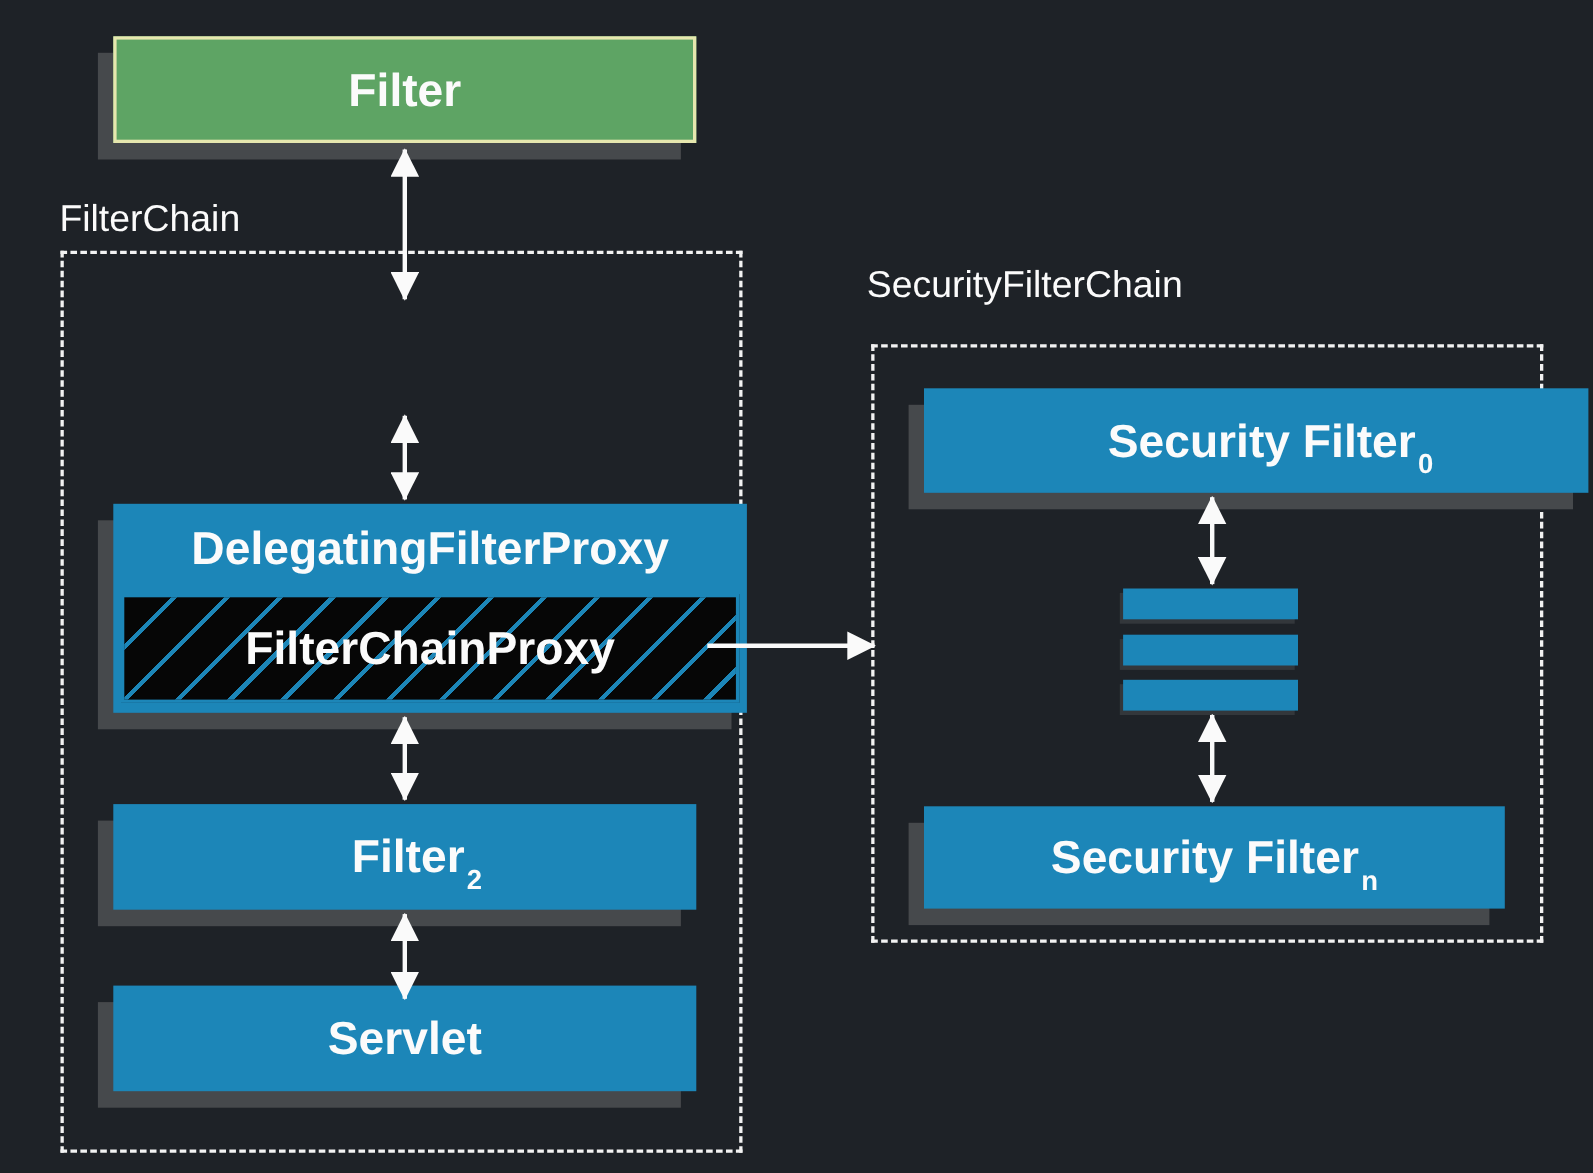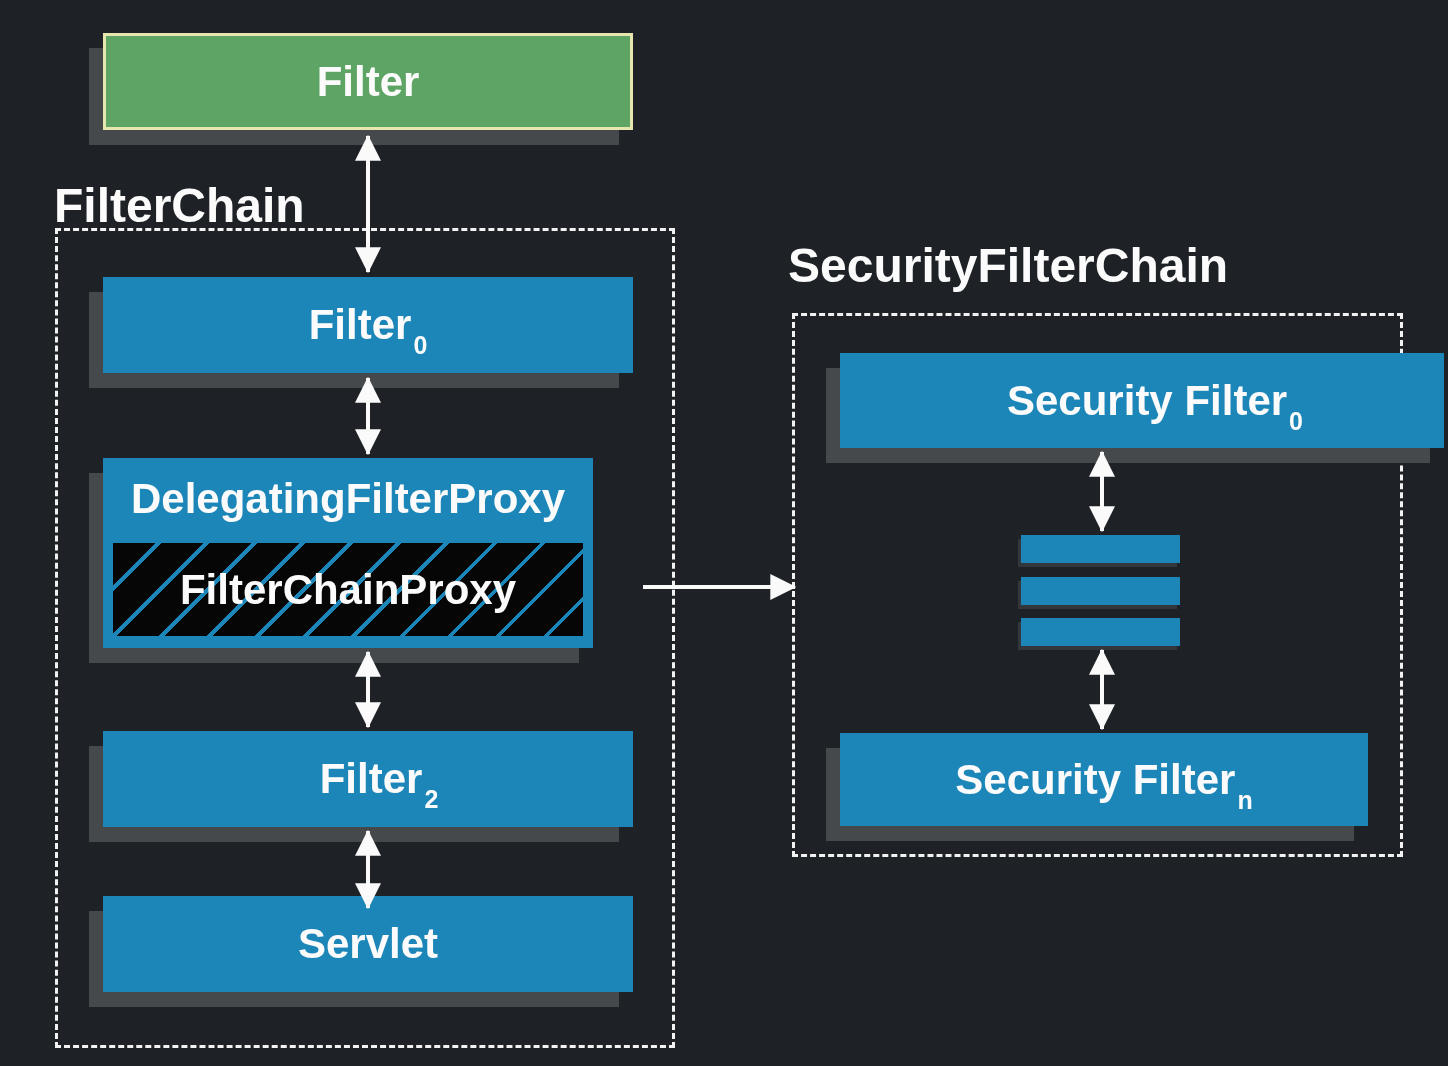--- a/index.html
+++ b/index.html
@@ -28,21 +28,21 @@
   .lbl{
     color: var(--text, #fbfbfb);
     font-size:42px;font-weight:bold;line-height:1;white-space:nowrap;
   }
   .sub{
     font-size:25px;font-weight:bold;
     position:relative;top:15px;margin-left:2px;
   }
   .group-label{
     position:absolute;color:var(--text,#fbfbfb);
-    font-size:48px;font-weight:bold;line-height:1;white-space:nowrap;
+    font-size:34px;font-weight:normal;line-height:1;white-space:nowrap;
   }
   .dashed{
     position:absolute;box-sizing:border-box;
     border:3px dashed var(--dash,#f2f2f2);
   }
   .dfp{
     flex-direction:column;justify-content:flex-start;
   }
   .dfp-title{
     height:82px;display:flex;align-items:center;justify-content:center;
@@ -72,25 +72,22 @@
 
 <div class="canvas">
 
   <div class="box client" style="left:103px;top:33px;width:530px;height:97px;">
     <span class="lbl">Filter</span>
   </div>
 
   <div class="group-label" style="left:54px;top:182px;">FilterChain</div>
   <div class="dashed" style="left:55px;top:228px;width:620px;height:820px;"></div>
 
-  <div class="box blue" style="left:103px;top:277px;width:530px;height:96px;">
-    <span class="lbl"><span>Filter</span><span class="sub">0</span></span>
-  </div>
 
-  <div class="box blue dfp" style="left:103px;top:458px;width:490px;height:190px;">
+  <div class="box blue dfp" style="left:103px;top:458px;width:576px;height:190px;">
     <div class="dfp-title">
       <span class="lbl">DelegatingFilterProxy</span>
     </div>
     <div class="hatch">
       <span class="lbl">FilterChainProxy</span>
     </div>
   </div>
 
   <div class="box blue" style="left:103px;top:731px;width:530px;height:96px;padding-left:22px;">
     <span class="lbl"><span>Filter</span><span class="sub">2</span></span>

